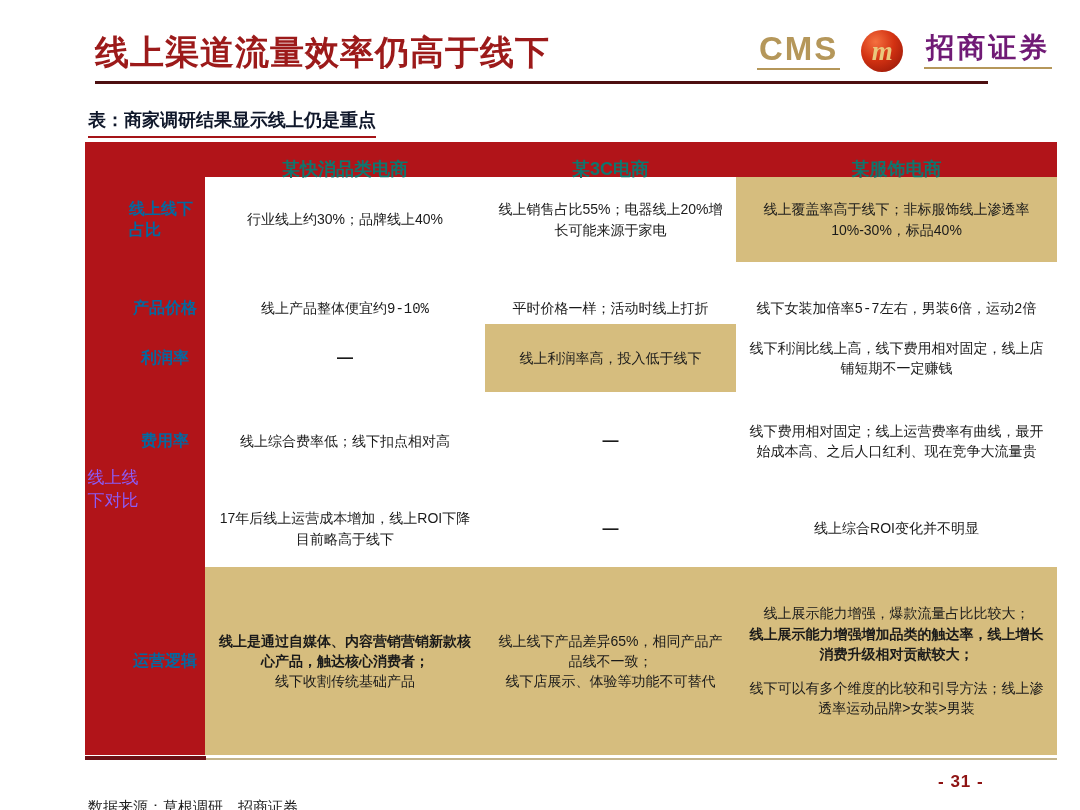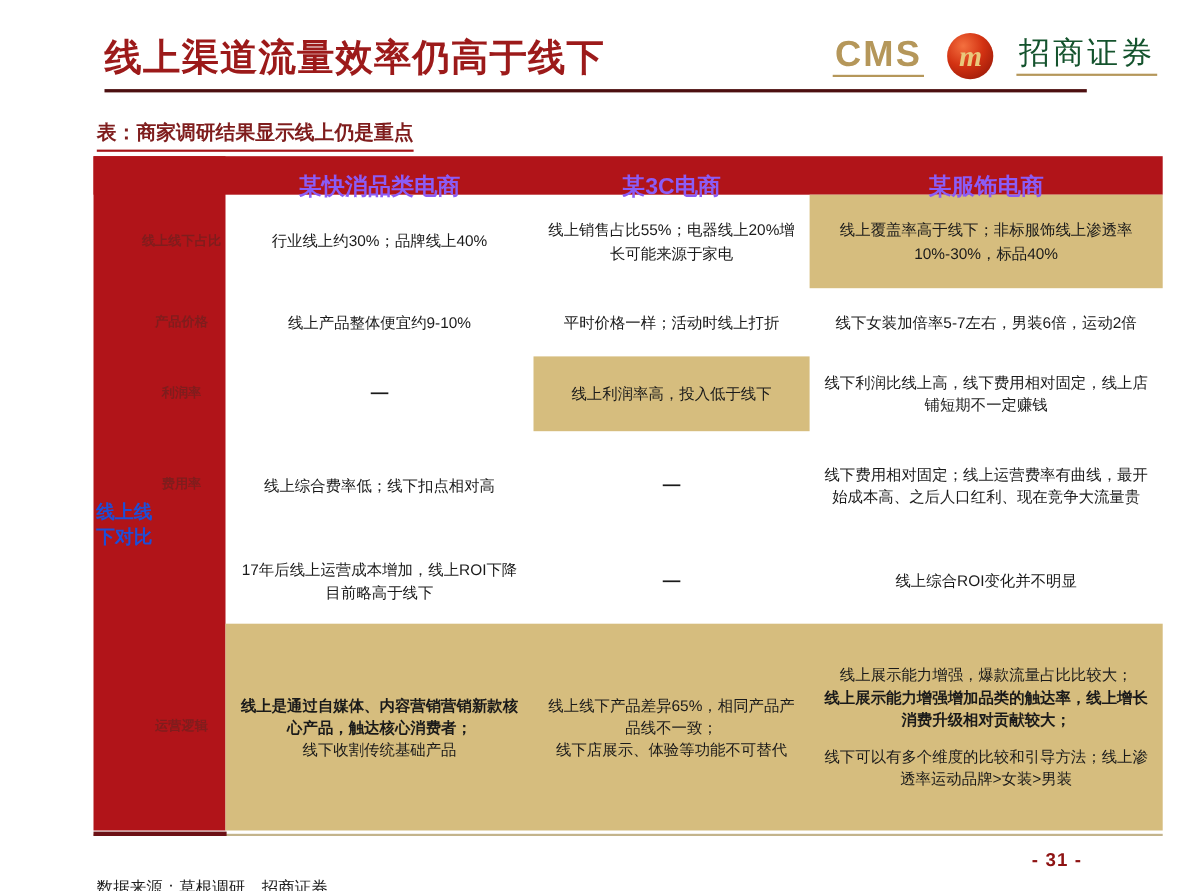--- a/index.html
+++ b/index.html
@@ -19,61 +19,61 @@
     border-bottom:2px solid #b5975a;padding:0 2px 2px 2px;line-height:1.05;
   }
   .logo-orb{
     width:42px;height:42px;border-radius:50%;
     background:radial-gradient(circle at 35% 28%,#f4703f 0%,#d33212 45%,#8a1206 100%);
     display:flex;align-items:center;justify-content:center;
     color:#e9c87c;font-family:"Liberation Serif","DejaVu Serif",serif;
     font-style:italic;font-weight:bold;font-size:27px;line-height:1;
   }
   .logo-brand{
-    font-size:28px;font-weight:normal;color:#14532d;letter-spacing:3px;
+    font-size:28px;font-weight:bold;color:#701a75;letter-spacing:3px;
     border-bottom:2px solid #b5975a;padding:0 2px 4px 2px;line-height:1.05;white-space:nowrap;
   }
   
   .table-heading{
-    position:absolute;left:88px;top:108px;font-size:18px;font-weight:bold;color:#7f1d1d;
+    position:absolute;left:88px;top:108px;font-size:18px;font-weight:bold;color:#0f172a;
     border-bottom:2px solid #a51418;padding-bottom:4px;white-space:nowrap;
   }
   
   .tbl{position:absolute;left:85px;top:142px;width:972px;height:613px;}
   .left-col{position:absolute;left:0;top:0;width:120px;height:613px;background:#b11419;}
   .thead{position:absolute;left:0;top:0;width:972px;height:35px;background:#b11419;}
   .col-h{
     position:absolute;top:0;height:53px;display:flex;align-items:center;justify-content:center;
-    color:#8b5cf6;font-size:21px;font-weight:bold;white-space:nowrap;
+    color:#0f766e;font-size:18px;font-weight:bold;white-space:nowrap;
   }
   .hl{position:absolute;background:#d6bd7e;}
   .row-label{
     position:absolute;left:44px;width:72px;display:flex;align-items:center;justify-content:center;
-    text-align:left;color:#7f1d1d;font-size:12px;font-weight:bold;
+    text-align:left;color:#0369a1;font-size:16px;font-weight:bold;
     word-break:break-all;line-height:1.3;
   }
   .group-label{
-    position:absolute;left:0;top:300px;width:56px;height:72px;
+    position:absolute;left:0;top:312px;width:56px;height:72px;
     display:flex;align-items:center;justify-content:center;text-align:center;
-    color:#1d4ed8;font-size:17px;font-weight:bold;word-break:break-all;line-height:1.35;
+    color:#8b5cf6;font-size:17px;font-weight:normal;word-break:break-all;line-height:1.35;
   }
   .cell{
     position:absolute;display:flex;flex-direction:column;align-items:center;justify-content:center;
     text-align:center;color:#1a1a1a;font-size:14px;line-height:1.45;padding:0 10px;
     box-sizing:border-box;
   }
   .cell span{display:block;}
   .cell .b{font-weight:bold;}
   .cell .gap{margin-top:14px;}
   .dash{font-size:16px;font-weight:bold;}
   .c1{left:120px;width:280px;}
   .c2{left:400px;width:251px;}
   .c3{left:651px;width:321px;}
   .r1{top:35px;height:85px;}
-  .r2{top:120px;height:62px;}
+  .r2{top:136px;height:62px;font-family:Liberation Mono, monospace;}
   .r3{top:182px;height:68px;}
   .r4{top:250px;height:98px;}
   .r5{top:348px;height:77px;}
   .r6{top:425px;height:188px;}
   
   .footer-rule-tan{position:absolute;left:85px;top:758px;width:972px;height:2px;background:#c3b48c;}
   .footer-rule-red{position:absolute;left:85px;top:756px;width:121px;height:4px;background:#6d1116;}
   .footer-source{position:absolute;left:88px;top:774px;font-size:15px;color:#1f1f1f;margin-top:24px;}
   .page-number{position:absolute;left:938px;top:772px;font-size:17px;font-weight:bold;color:#8e1313;letter-spacing:1px;}
 </style>

